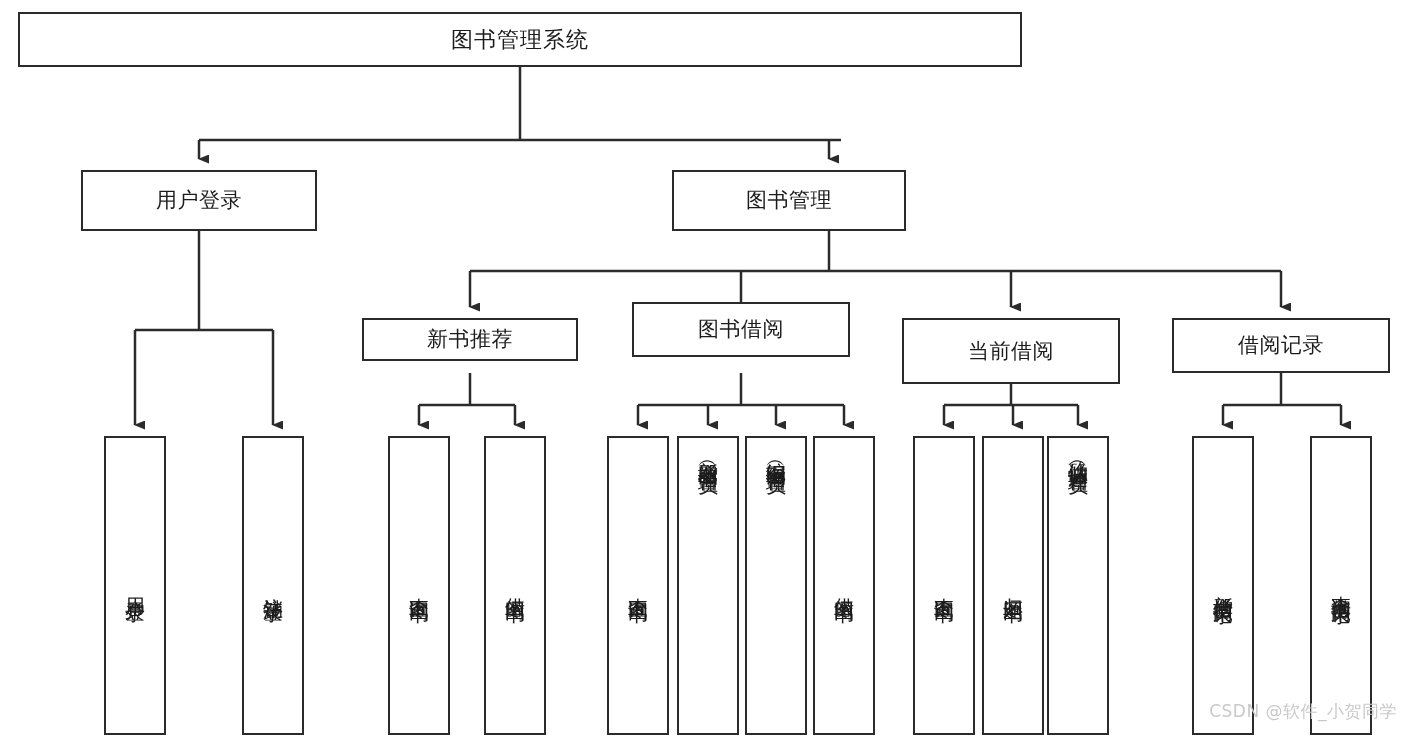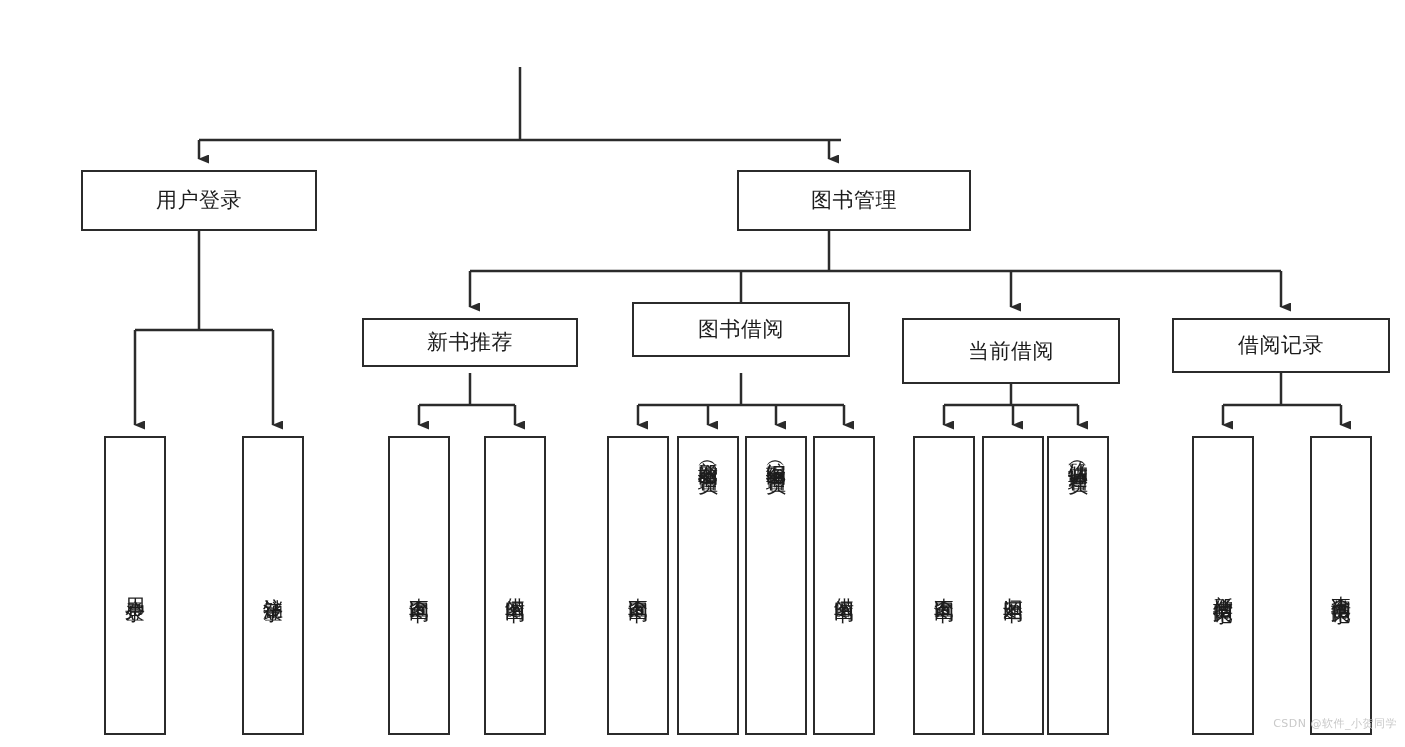--- a/index.html
+++ b/index.html
@@ -62,22 +62,22 @@
     letter-spacing: 2px;
     white-space: nowrap;
   }
   .node.vertical.centered {
     align-items: center;
     padding-top: 0;
   }
   #watermark {
     position: absolute;
     right: 8px;
-    bottom: 16px;
-    font-size: 11px;
+    bottom: 24px;
+    font-size: 17px;
     color: #c9c9c9;
     letter-spacing: 0.5px;
     white-space: nowrap;
     user-select: none;
   }
 </style>
 </head>
 <body>
 
 <div id="diagram-root">
@@ -125,29 +125,32 @@
       <path d="M1013,405 L1013,425" marker-end="url(#arrowhead)"></path>
       <path d="M1078,405 L1078,425" marker-end="url(#arrowhead)"></path>
 
       <path d="M1281,373 L1281,405"></path>
       <path d="M1223,405 L1341,405"></path>
       <path d="M1223,405 L1223,425" marker-end="url(#arrowhead)"></path>
       <path d="M1341,405 L1341,425" marker-end="url(#arrowhead)"></path>
     </g>
   </svg>
 
+  <div class="node root horizontal" style="left:18px; top:12px; width:1004px; height:55px;">
+    <span class="node-label">图书管理系统</span>
+  </div>
 
   <div class="node horizontal" style="left:81px; top:170px; width:236px; height:61px;">
     <span class="node-label">用户登录</span>
   </div>
-  <div class="node horizontal" style="left:737px; top:170px; width:234px; height:61px;">
+  <div class="node horizontal" style="left:672px; top:170px; width:234px; height:61px;">
     <span class="node-label">图书管理</span>
   </div>
 
-  <div class="node horizontal" style="left:362px; top:318px; width:216px; height:49px;">
+  <div class="node horizontal" style="left:362px; top:318px; width:216px; height:43px;">
     <span class="node-label">新书推荐</span>
   </div>
   <div class="node horizontal" style="left:632px; top:302px; width:218px; height:55px;">
     <span class="node-label">图书借阅</span>
   </div>
   <div class="node horizontal" style="left:902px; top:318px; width:218px; height:66px;">
     <span class="node-label">当前借阅</span>
   </div>
   <div class="node horizontal" style="left:1172px; top:318px; width:218px; height:55px;">
     <span class="node-label">借阅记录</span>

